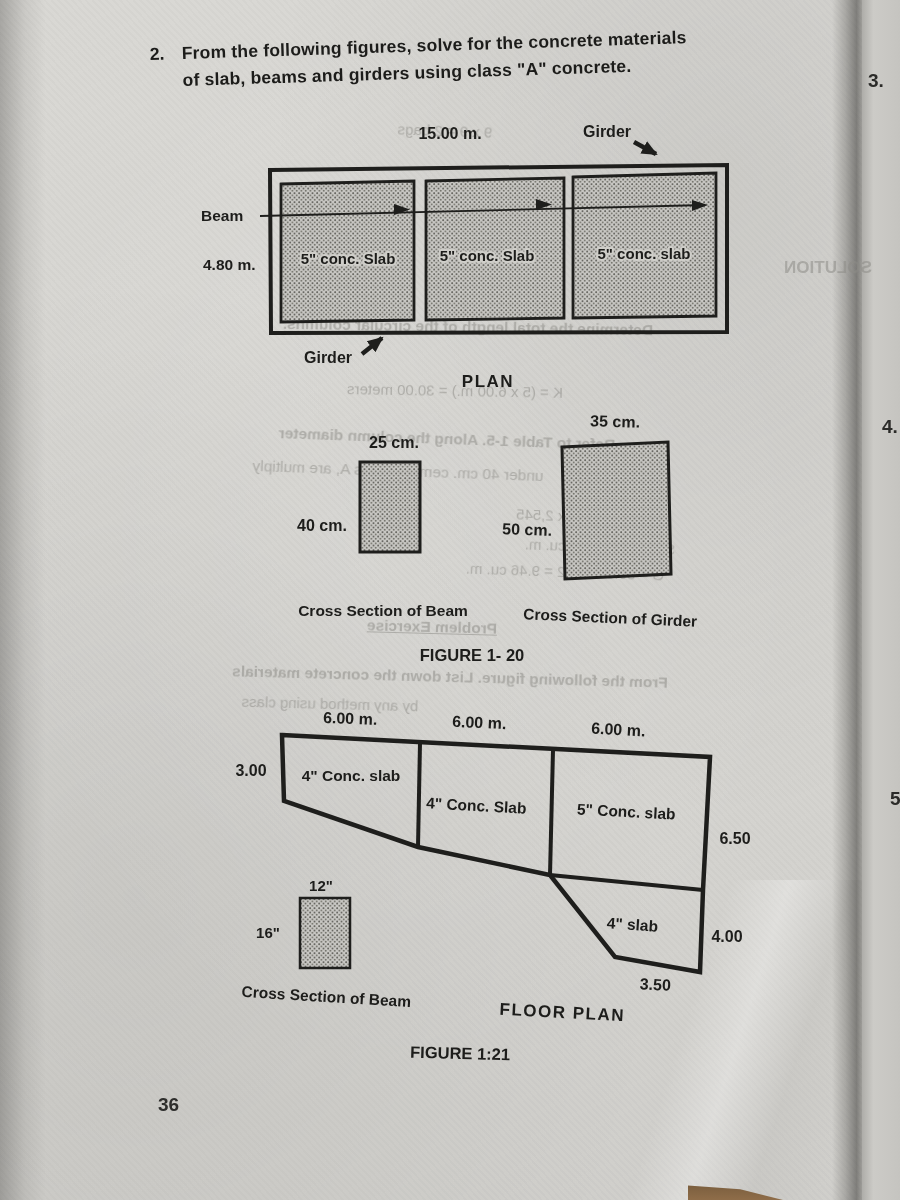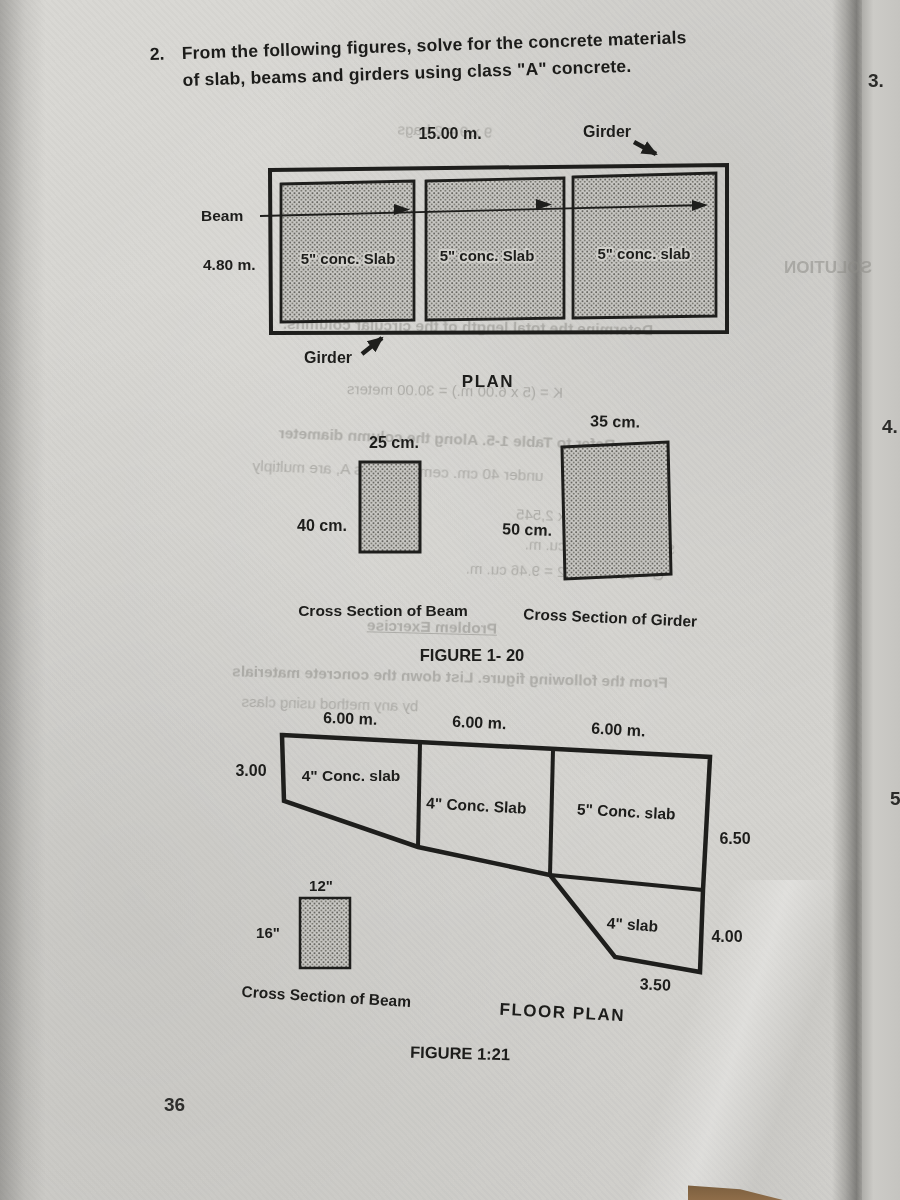--- a/index.html
+++ b/index.html
@@ -27,21 +27,21 @@
   .wedge { position:absolute; left:688px; top:1176px; width:95px; height:24px;
     background:linear-gradient(180deg,#6f5638,#8f6d49); clip-path:polygon(0 40%, 55% 55%, 100% 100%, 0 100%); }
 
   .heading { position:absolute; left:150px; top:30px; width:700px;
     transform:rotate(-1.8deg); font-size:17.5px; font-weight:600; letter-spacing:.2px; line-height:27px; color:#1c1c1a; }
   .heading .row { white-space:nowrap; }
   .heading .num { display:inline-block; width:32px; }
   .heading .row2 { padding-left:32px; white-space:nowrap; }
 
   .margin-num { position:absolute; font-size:19px; font-weight:700; color:#2b2b29; z-index:6; }
-  .page-num { position:absolute; left:164px; top:1094px; font-size:19px; font-weight:600; color:#2e2e2c; }
+  .page-num { position:absolute; left:158px; top:1094px; font-size:19px; font-weight:600; color:#2e2e2c; }
 
   .ghost { position:absolute; white-space:nowrap; color:#8d8c87; opacity:.55;
     filter:blur(.6px); font-size:15px; z-index:1; }
   .ghost.b { font-weight:700; }
   .ghost.u { text-decoration:underline; }
 
   svg { position:absolute; overflow:visible; z-index:2; }
   svg text { font-family:"Liberation Sans","DejaVu Sans",sans-serif; fill:#1d1d1b; font-weight:600; }
   .halo { paint-order:stroke; stroke:#cfcec9; stroke-width:4px; stroke-linejoin:round; }
   .cap { letter-spacing:1.5px; }

